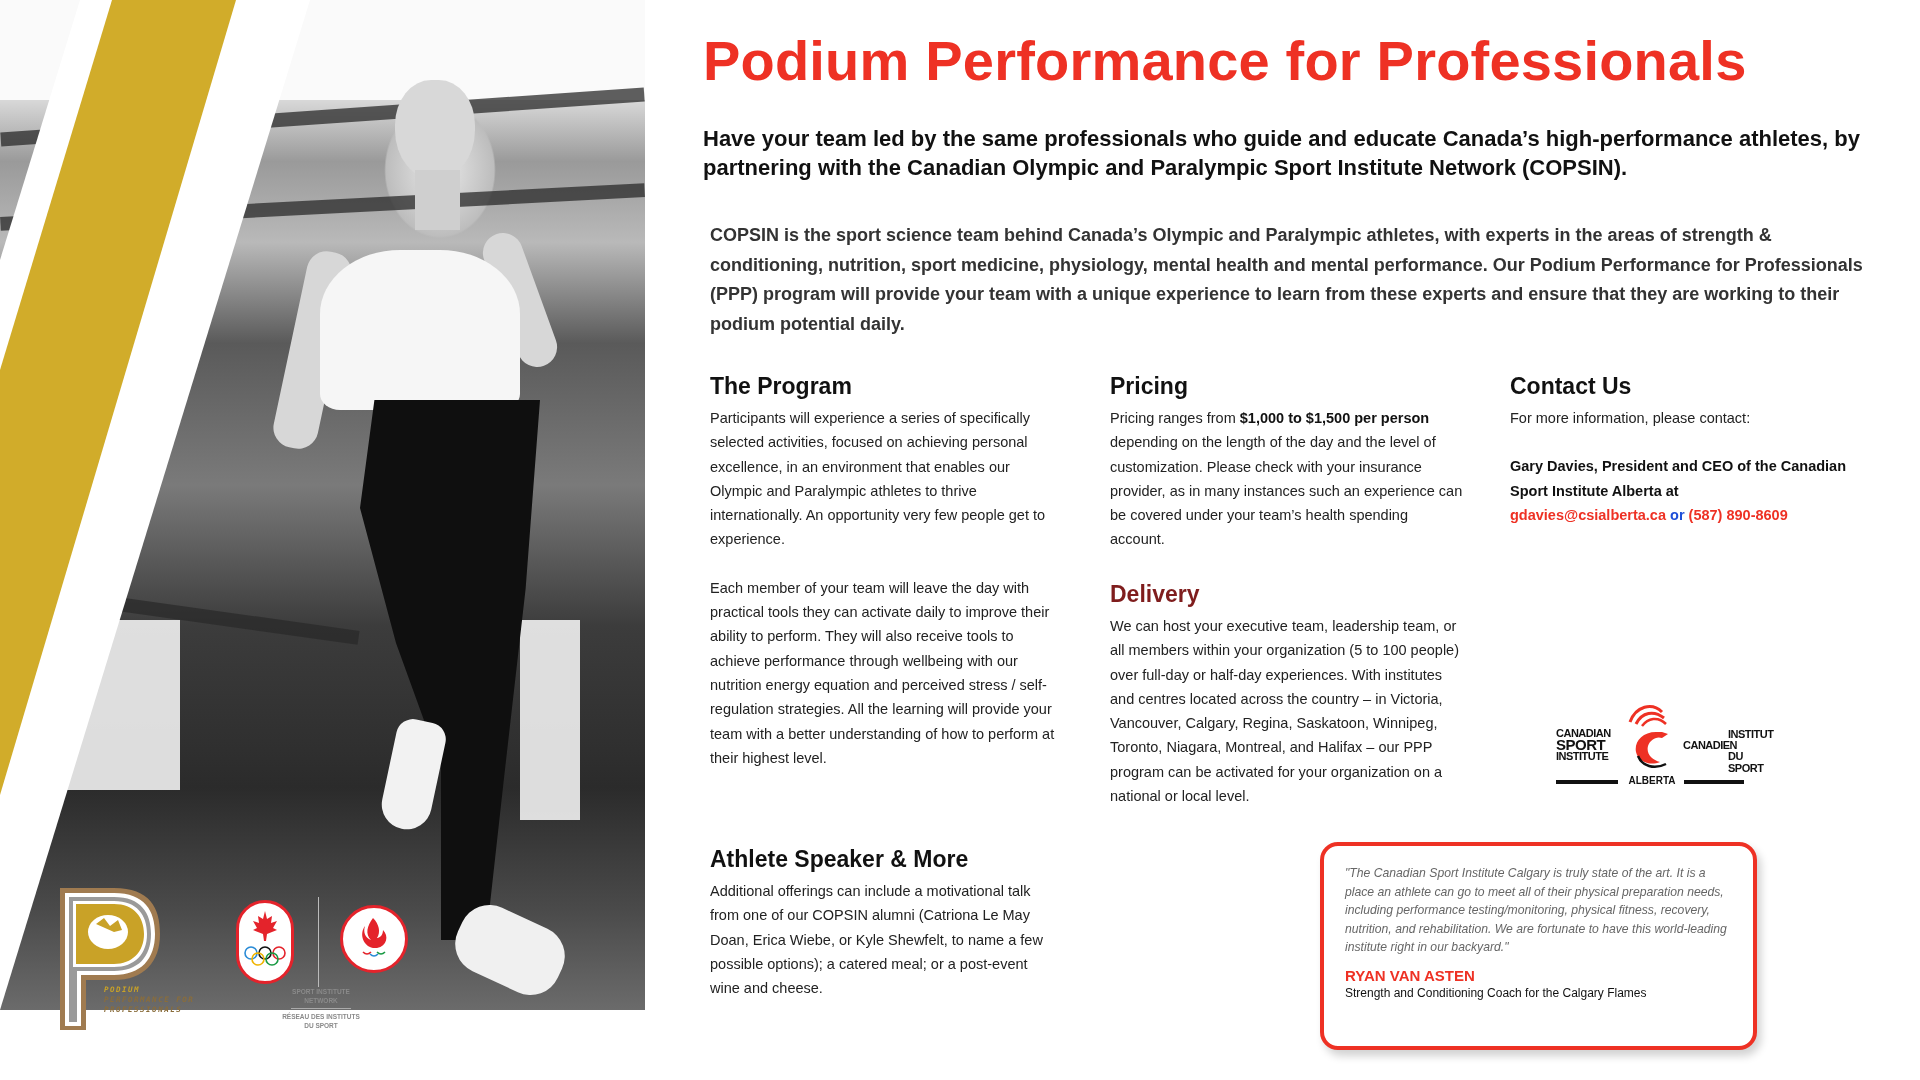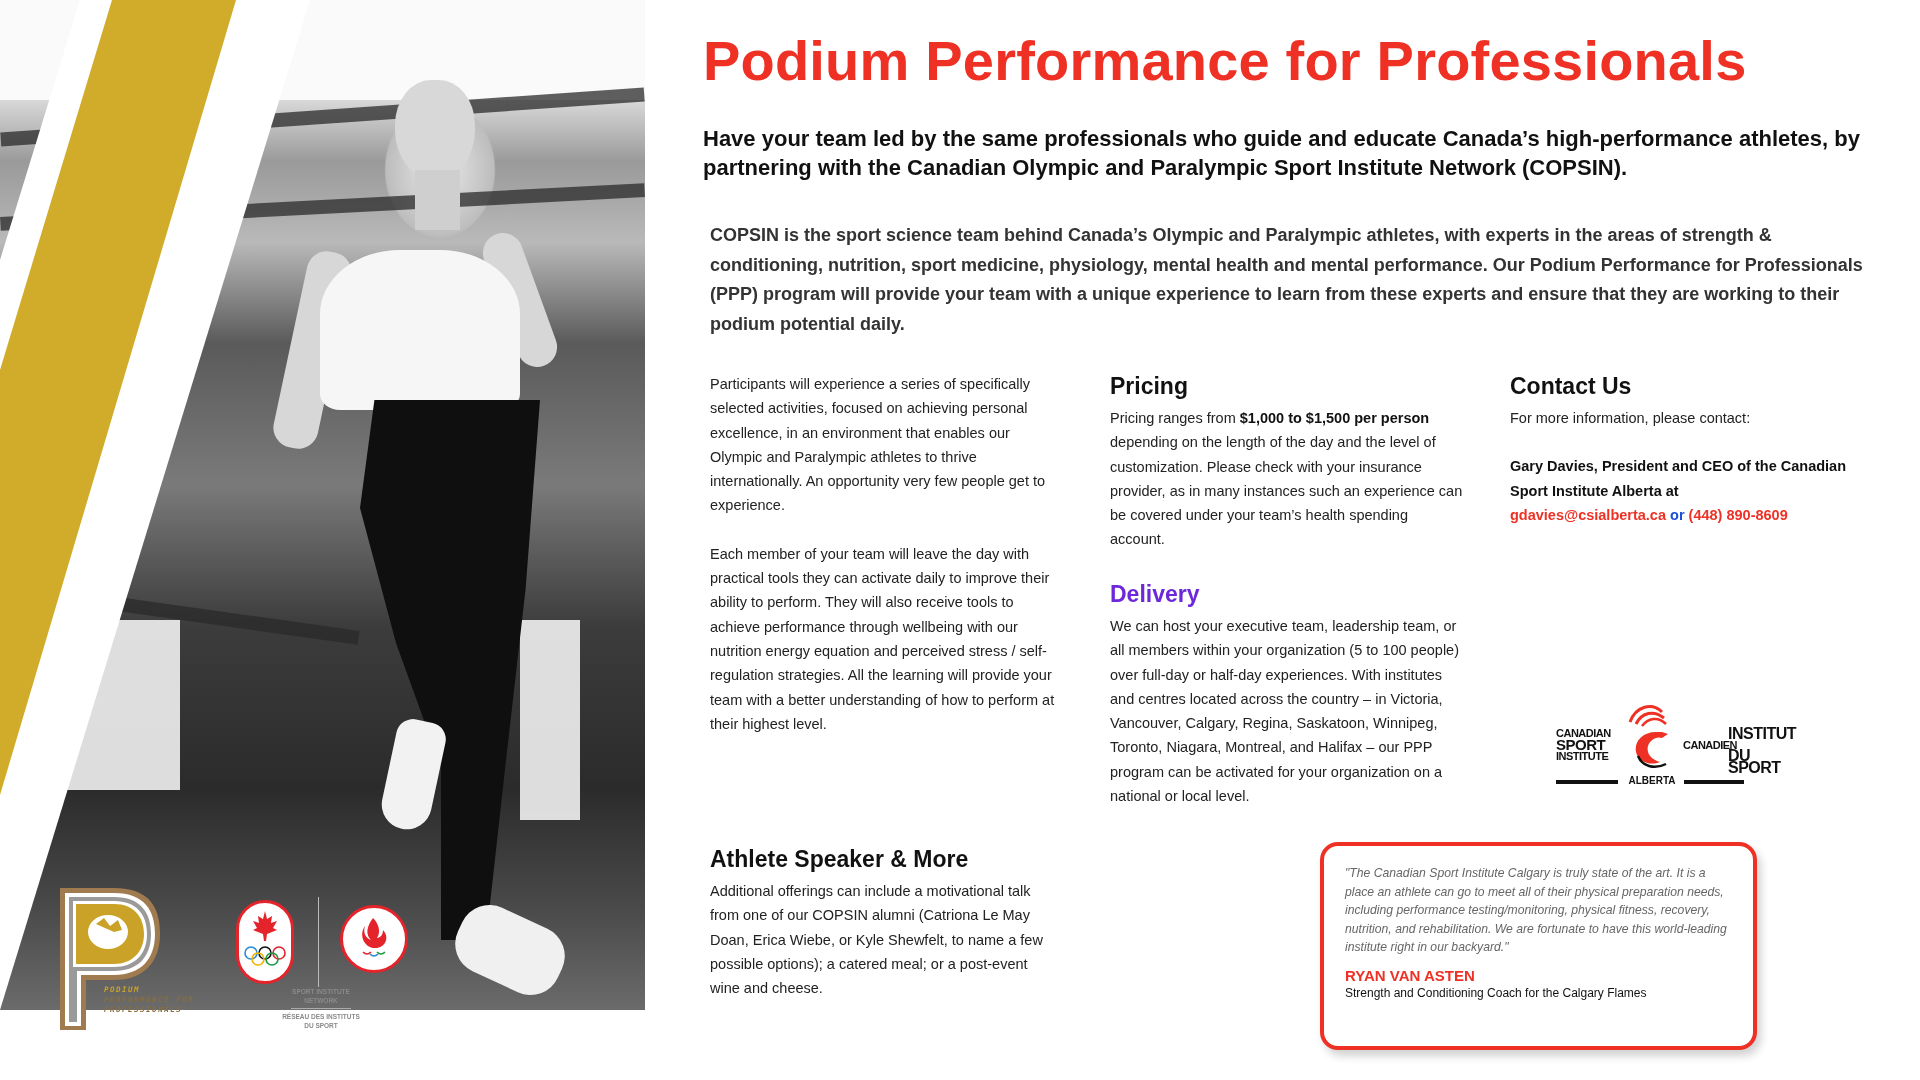--- a/index.html
+++ b/index.html
@@ -51,30 +51,30 @@
   .col-pricing { left:1110px; width:355px; }
   .col-contact { left:1510px; width:340px; }
   .red-text { color:#ee3124; }
   .bold { font-weight:bold; color:#111; }
 
   .athlete-section { position:absolute; left:710px; top:845px; width:350px; }
   .athlete-section h2 { font-size:23px; font-weight:bold; color:#111; margin:0 0 6px 0; line-height:28px; }
   .athlete-section p { font-size:14.5px; line-height:24.3px; color:#222; margin:0; }
 
   .delivery-section { position:absolute; left:1110px; top:580px; width:355px; }
-  .delivery-section h2 { font-size:23px; font-weight:bold; color:#6d28d9; margin:0 0 6px 0; line-height:28px; }
+  .delivery-section h2 { font-size:23px; font-weight:bold; color:#7f1d1d; margin:0 0 6px 0; line-height:28px; }
   .delivery-section p { font-size:14.5px; line-height:24.3px; color:#222; margin:0; }
 
   
   .csi-logo { position:absolute; left:1556px; top:702px; width:200px; height:85px; }
   .csi-word { position:absolute; font-weight:bold; font-size:11px; line-height:10px; color:#111; letter-spacing:-0.5px; }
   .csi-left { left:0; top:26px; text-align:left; }
   .csi-left .big { font-size:15px; line-height:13px; }
   .csi-right { left:127px; top:26px; }
-  .csi-right .big { font-size:16px; line-height:12px;padding-left:45px; }
+  .csi-right .big { font-size:11px; line-height:12px;padding-left:45px; }
   .csi-bar-l { position:absolute; left:0; top:78px; width:62px; height:4px; background:#111; }
   .csi-bar-r { position:absolute; left:128px; top:78px; width:60px; height:4px; background:#111; }
   .csi-alberta { position:absolute; left:66px; top:73px; width:60px; text-align:center; font-weight:bold; font-size:10px; color:#111; }
   .csi-mark { position:absolute; left:66px; top:0; width:60px; height:70px; }
 
   
   .testimonial { position:absolute; left:1320px; top:842px; width:437px; height:208px; border:4px solid #ee3124; border-radius:18px; box-shadow:4px 6px 8px rgba(0,0,0,0.18); background:#fff; box-sizing:border-box; padding:18px 18px 0 21px; }
   .testimonial h3 { margin:0 0 8px 0; font-size:17px; font-weight:normal; color:#555; line-height:22px; }
   .testimonial .quote { margin:0; font-size:12.2px; line-height:18.5px; font-style:italic; color:#666; font-weight:normal; }
   .testimonial .name { margin:10px 0 0 0; font-size:15px; font-weight:bold; color:#ee3124; line-height:18px; font-family:"Liberation Sans", sans-serif; }
@@ -152,20 +152,21 @@
       <div>DU SPORT</div>
     </div>
   </div>
 </div>
 
 <h1 class="title">Podium Performance for Professionals</h1>
 <p class="subtitle">Have your team led by the same professionals who guide and educate Canada’s high-performance athletes, by partnering with the Canadian Olympic and Paralympic Sport Institute Network (COPSIN).</p>
 <p class="intro">COPSIN is the sport science team behind Canada’s Olympic and Paralympic athletes, with experts in the areas of strength &amp; conditioning, nutrition, sport medicine, physiology, mental health and mental performance. Our Podium Performance for Professionals (PPP) program will provide your team with a unique experience to learn from these experts and ensure that they are working to their podium potential daily.</p>
 
 <section class="col col-program">
+  <h2>The Program</h2>
   <p>Participants will experience a series of specifically selected activities, focused on achieving personal excellence, in an environment that enables our Olympic and Paralympic athletes to thrive internationally. An opportunity very few people get to experience.</p>
   <p>Each member of your team will leave the day with practical tools they can activate daily to improve their ability to perform. They will also receive tools to achieve performance through wellbeing with our nutrition energy equation and perceived stress / self-regulation strategies. All the learning will provide your team with a better understanding of how to perform at their highest level.</p>
 </section>
 
 <section class="athlete-section">
   <h2>Athlete Speaker &amp; More</h2>
   <p>Additional offerings can include a motivational talk from one of our COPSIN alumni (Catriona Le May Doan, Erica Wiebe, or Kyle Shewfelt, to name a few possible options); a catered meal; or a post-event wine and cheese.</p>
 </section>
 
 <section class="col col-pricing">
@@ -176,21 +177,21 @@
 <section class="delivery-section">
   <h2>Delivery</h2>
   <p>We can host your executive team, leadership team, or all members within your organization (5 to 100 people) over full-day or half-day experiences. With institutes and centres located across the country – in Victoria, Vancouver, Calgary, Regina, Saskatoon, Winnipeg, Toronto, Niagara, Montreal, and Halifax – our PPP program can be activated for your organization on a national or local level.</p>
 </section>
 
 <section class="col col-contact">
   <h2>Contact Us</h2>
   <p>For more information, please contact:</p>
   <p>
     <span class="bold">Gary Davies, President and CEO of the Canadian Sport Institute Alberta at</span><br>
-    <span class="red-text bold" style="color:#ee3124;">gdavies@csialberta.ca</span><span class="red-text bold" style="color:#1d4ed8;"> or </span><span class="red-text bold" style="color:#ee3124;">(448) 890-8609</span>
+    <span class="red-text bold" style="color:#ee3124;">gdavies@csialberta.ca</span><span class="red-text bold" style="color:#1d4ed8;"> or </span><span class="red-text bold" style="color:#ee3124;">(587) 890-8609</span>
   </p>
 </section>
 
 <div class="csi-logo">
   <div class="csi-word csi-left">
     <div>CANADIAN</div>
     <div class="big">SPORT</div>
     <div>INSTITUTE</div>
   </div>
   <svg class="csi-mark" viewBox="0 0 60 70">

